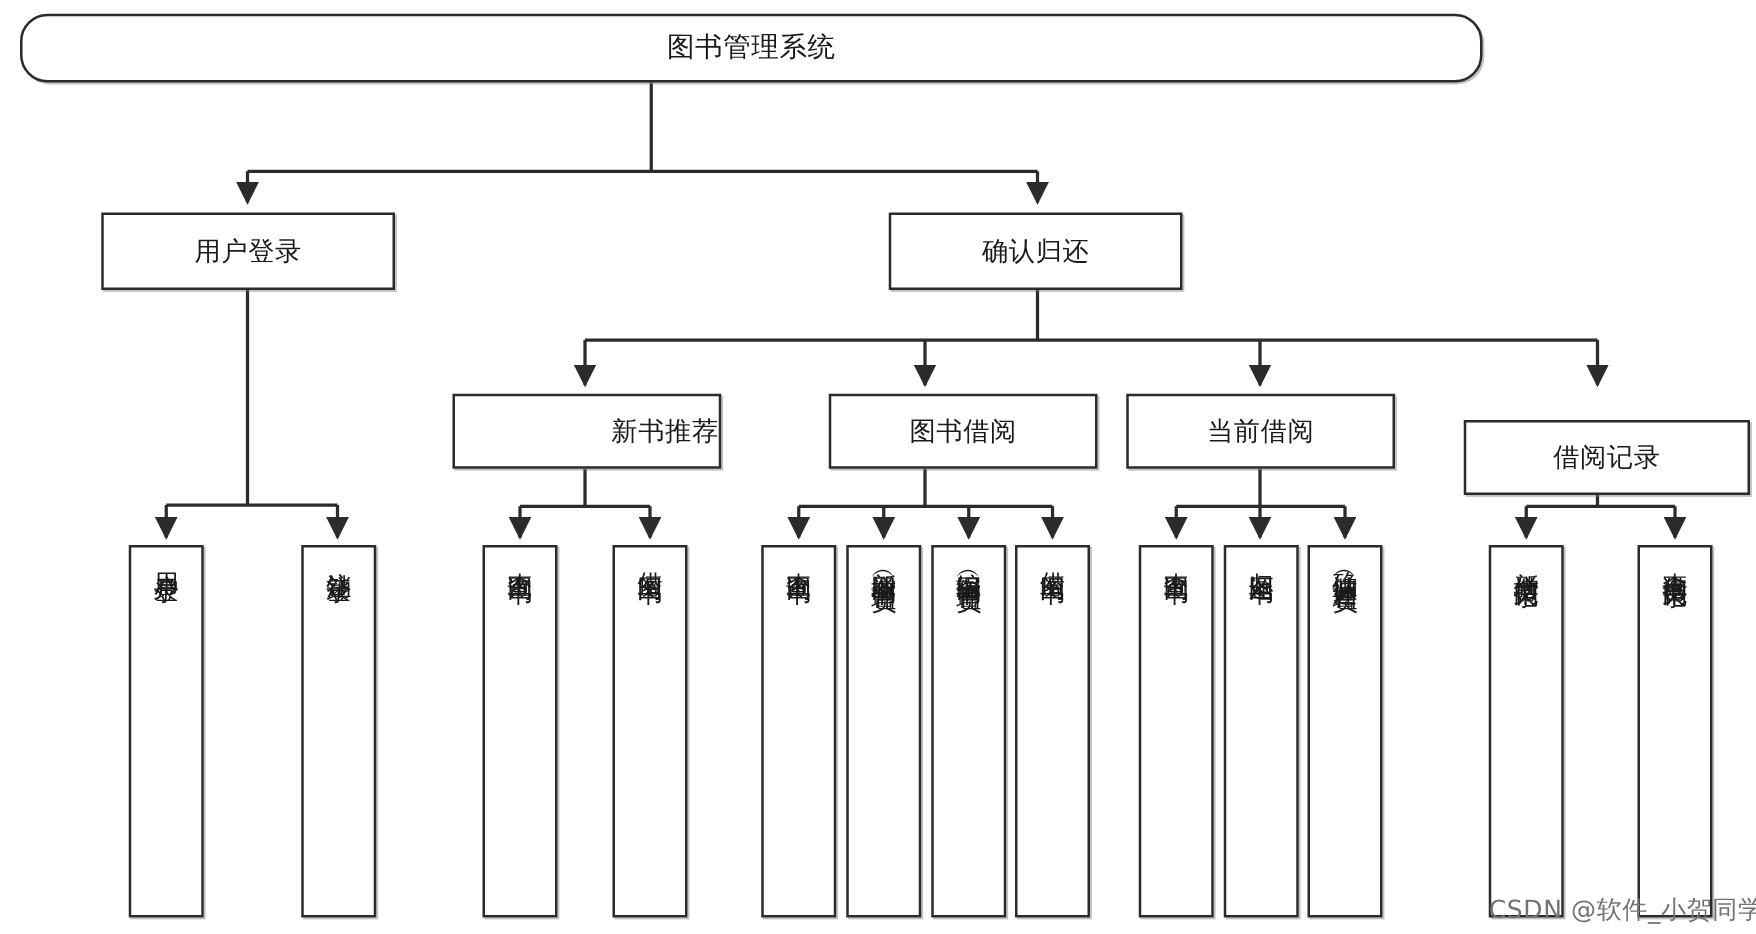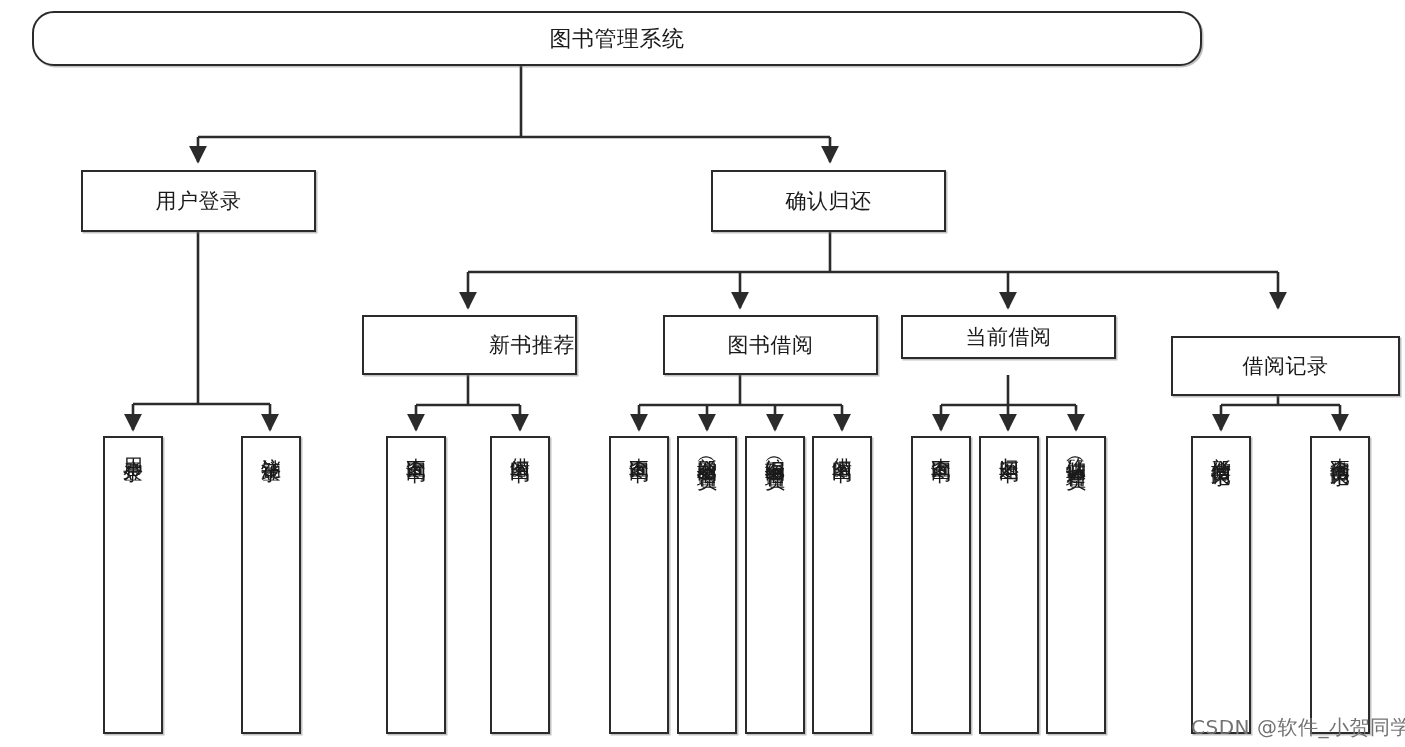--- a/index.html
+++ b/index.html
@@ -126,38 +126,38 @@
       <path d="M 1008 405 L 1008 430" marker-end="url(#arrow)"></path>
       <path d="M 1076 405 L 1076 430" marker-end="url(#arrow)"></path>
 
       <path d="M 1278 375 L 1278 405"></path>
       <path d="M 1221 405 L 1340 405"></path>
       <path d="M 1221 405 L 1221 430" marker-end="url(#arrow)"></path>
       <path d="M 1340 405 L 1340 430" marker-end="url(#arrow)"></path>
     </g>
   </svg>
 
-  <div class="node h root" style="left:32px; top:11px; width:1170px; height:55px;border-radius:22px;">
+  <div class="node h root" style="left:16px; top:11px; width:1170px; height:55px;border-radius:22px;">
     <span class="lbl">图书管理系统</span>
   </div>
 
   <div class="node h" style="left:81px; top:170px; width:235px; height:62px;">
     <span class="lbl">用户登录</span>
   </div>
   <div class="node h" style="left:711px; top:170px; width:235px; height:62px;">
     <span class="lbl">确认归还</span>
   </div>
 
   <div class="node h" style="left:362px; top:315px; width:215px; height:60px;justify-content:flex-end;">
     <span class="lbl">新书推荐</span>
   </div>
   <div class="node h" style="left:663px; top:315px; width:215px; height:60px;">
     <span class="lbl">图书借阅</span>
   </div>
-  <div class="node h" style="left:901px; top:315px; width:215px; height:44px;">
+  <div class="node h" style="left:901px; top:315px; width:215px; height:60px;">
     <span class="lbl">当前借阅</span>
   </div>
   <div class="node h" style="left:1171px; top:315px; width:229px; height:60px;margin-top:21px;">
     <span class="lbl">借阅记录</span>
   </div>
 
   <div class="node v" style="left:103px; top:436px; width:60px; height:298px;">
     <span class="lbl">用户登录</span>
   </div>
   <div class="node v" style="left:241px; top:436px; width:60px; height:298px;">

